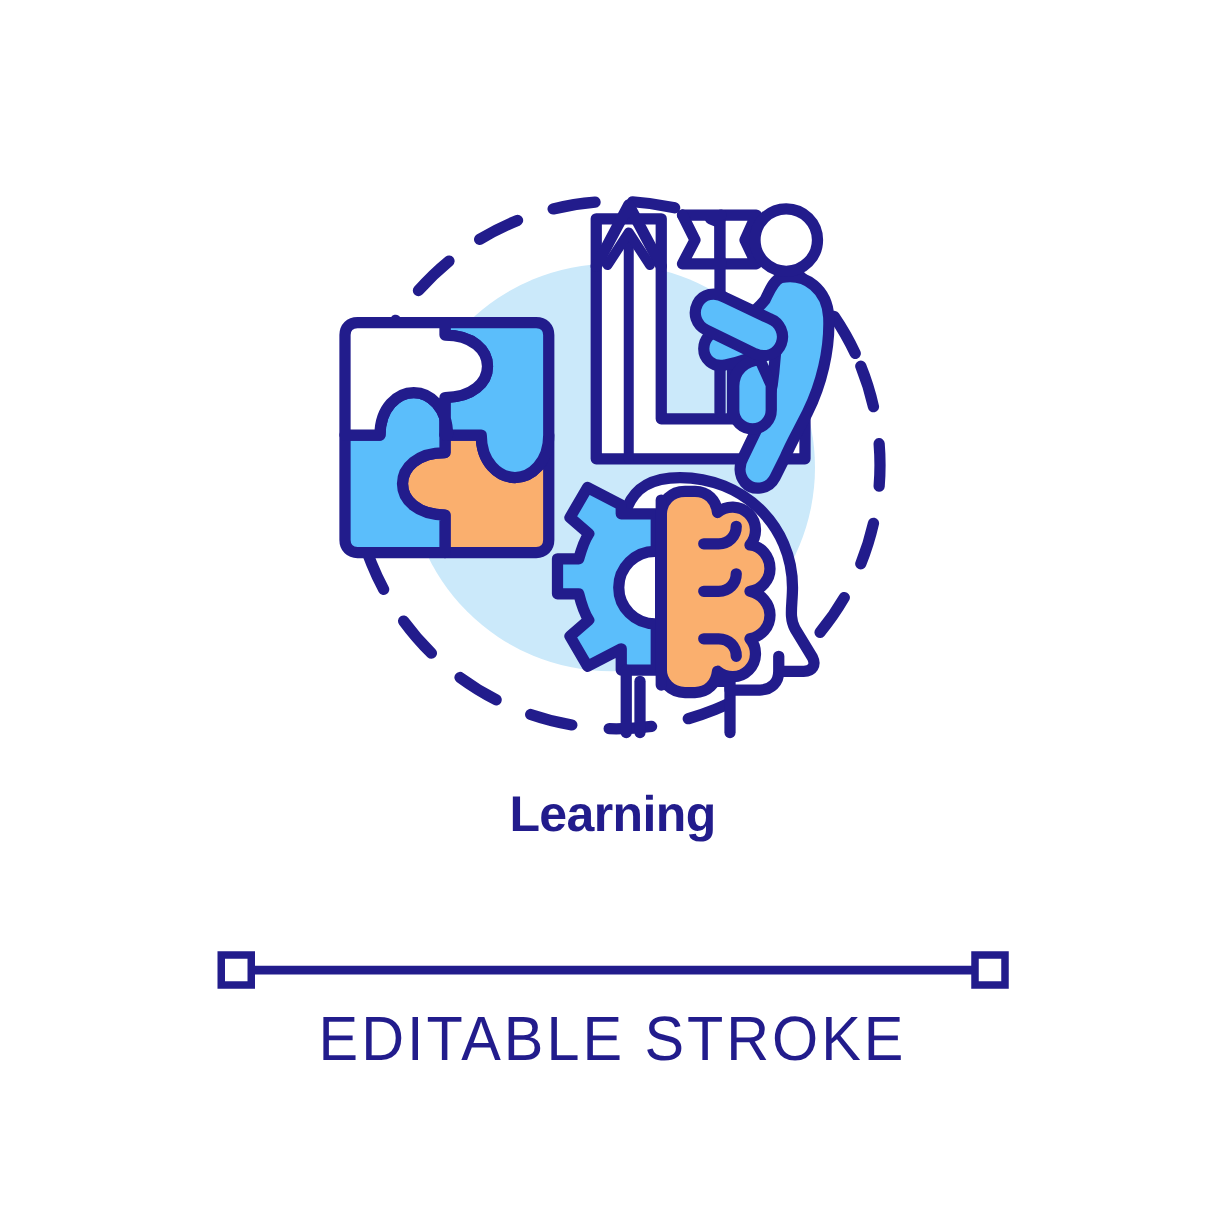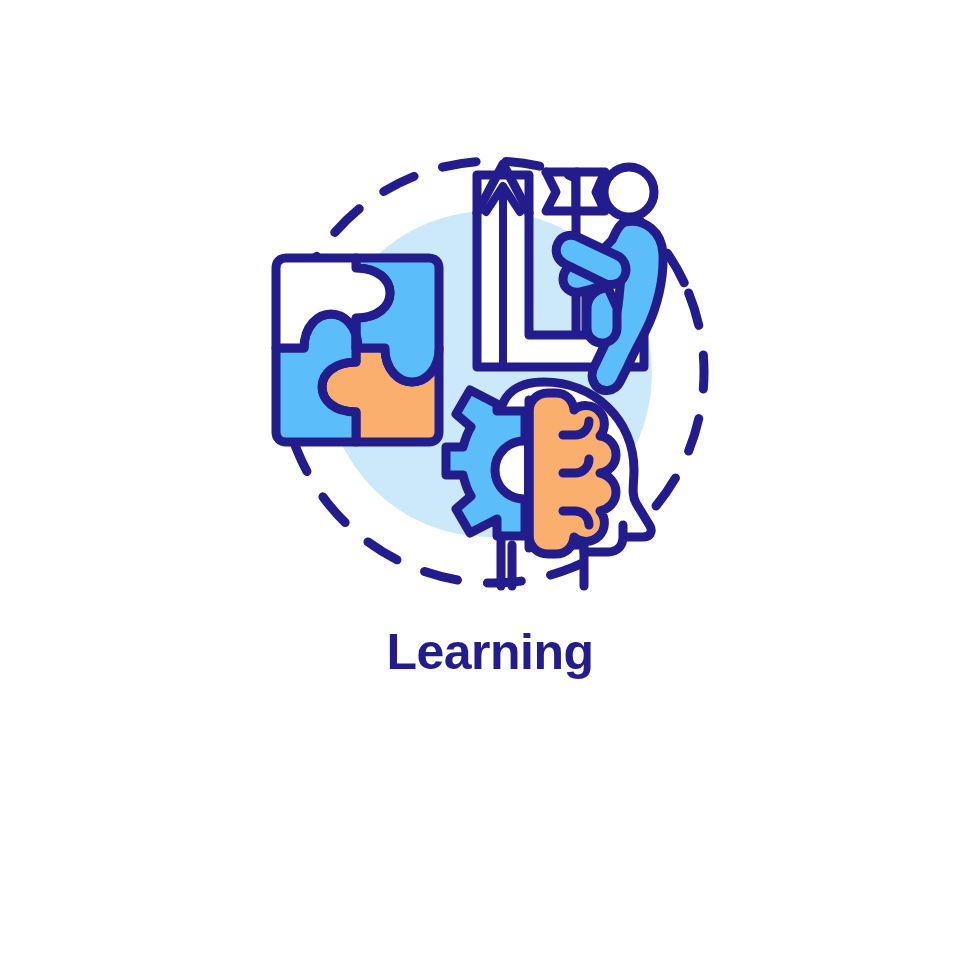--- a/index.html
+++ b/index.html
@@ -31,21 +31,21 @@
     position: absolute;
     left: 0;
     top: 624px;
     width: 980px;
     text-align: center;
   }
   .title-line {
     display: block;
     font-family: "Liberation Sans", sans-serif;
     font-weight: bold;
-    font-size: 50px;
+    font-size: 40px;
     line-height: 56px;
     letter-spacing: -0.5px;
     color: #221C8C;
   }
   #stroke-block {
     position: absolute;
     left: 0;
     top: 752px;
     width: 980px;
     text-align: center;
@@ -269,14 +269,22 @@
                  C 583 511 589 517 589 525" fill="none" stroke="#221C8C" stroke-width="9" stroke-linejoin="round" stroke-linecap="round"></path>
         <path d="M 529 400 L 529 548" fill="none" stroke="#221C8C" stroke-width="9" stroke-linecap="round"></path>
       </g>
     </g>
   </svg>
 
   <div id="title-block">
     <span class="title-line">Learning</span>
   </div>
 
+  <div id="stroke-block">
+    <svg id="stroke-bar" viewBox="0 0 660 46" xmlns="http://www.w3.org/2000/svg">
+      <line x1="36" y1="24" x2="626" y2="24" stroke="#221C8C" stroke-width="7"></line>
+      <rect x="17" y="12" width="24" height="24" fill="#FFFFFF" stroke="#221C8C" stroke-width="6"></rect>
+      <rect x="620" y="12" width="24" height="24" fill="#FFFFFF" stroke="#221C8C" stroke-width="6"></rect>
+    </svg>
+    <span id="stroke-caption">EDITABLE STROKE</span>
+  </div>
 
 </div>
 
 </body></html>

